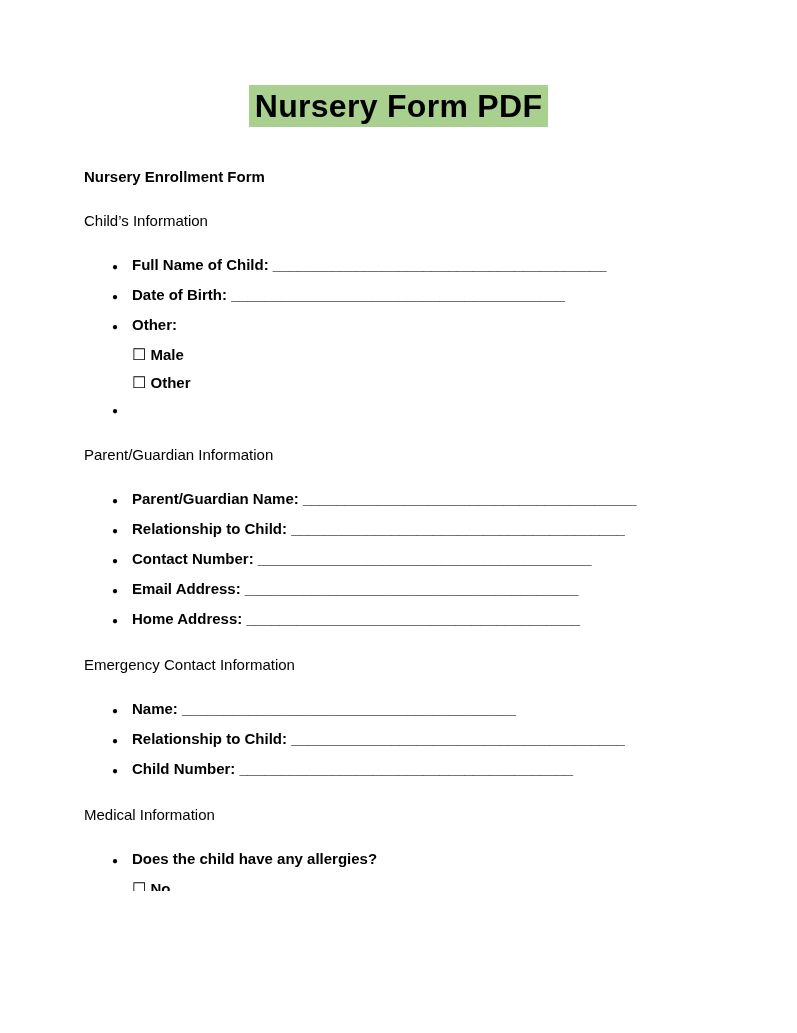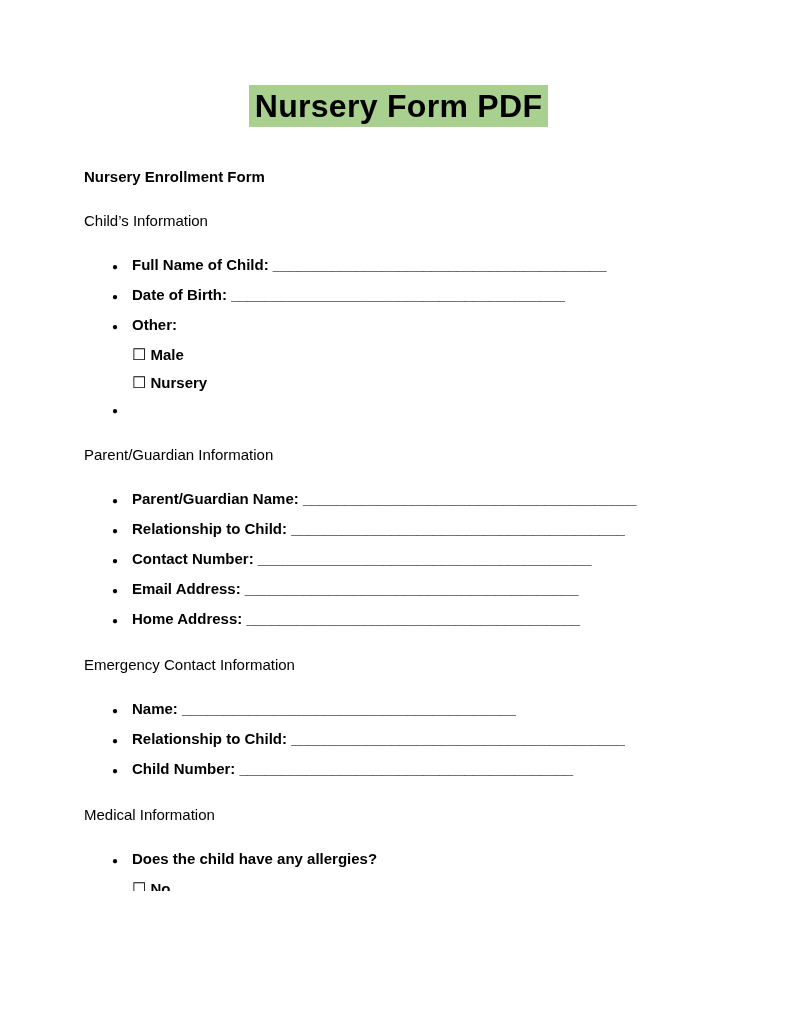--- a/index.html
+++ b/index.html
@@ -95,21 +95,21 @@
             <span><span>Date of Birth:</span> <span class="blank">________________________________________</span></span>
           </div>
           <div class="row bullet">
             <span class="bullet-glyph">●</span>
             <span><span>Other:</span></span>
           </div>
           <div class="row checkbox">
             <span><span class="checkbox-glyph">☐</span> <span>Male</span></span>
           </div>
           <div class="row checkbox">
-            <span><span class="checkbox-glyph">☐</span> <span>Nursery</span></span>
+            <span><span class="checkbox-glyph">☐</span> <span>Other</span></span>
           </div>
           <div class="row bullet">
             <span class="bullet-glyph">●</span>
           </div>
         </div>
       </section>
       <section>
         <div class="section-title">Parent/Guardian Information</div>
         <div>
           <div class="row bullet">

